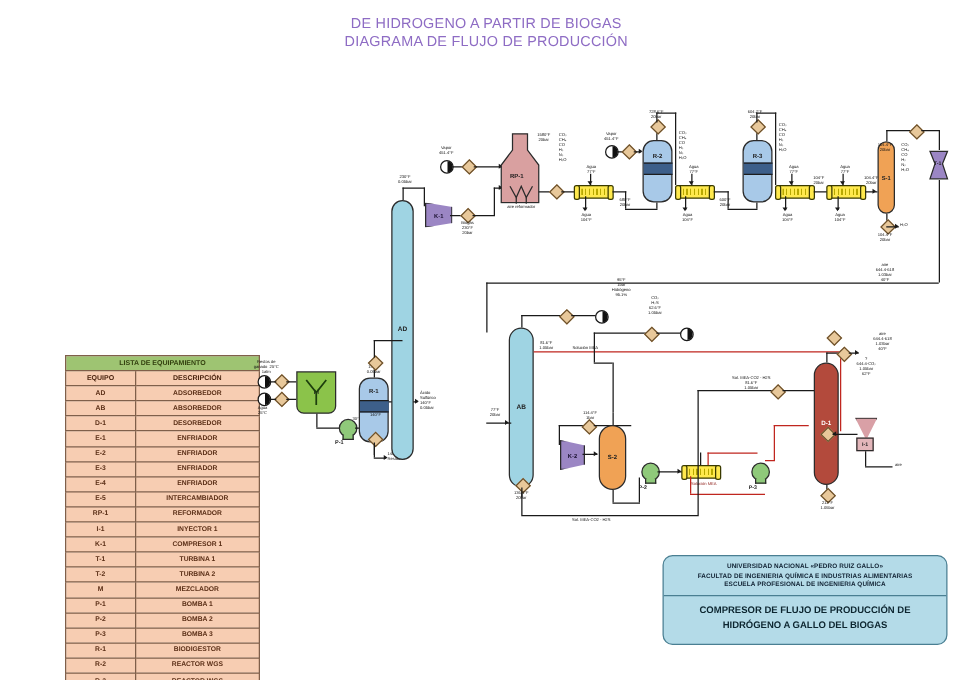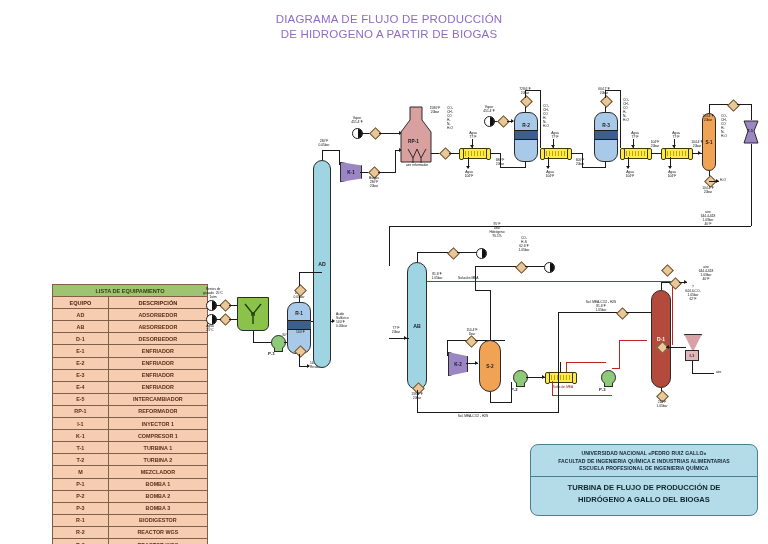--- a/index.html
+++ b/index.html
@@ -86,22 +86,22 @@
 
   .arrow{position:absolute;width:0;height:0;}
   .ar-r{border-left:3.2px solid #1a1a1a;border-top:2.1px solid transparent;border-bottom:2.1px solid transparent;}
   .ar-l{border-right:3.2px solid #1a1a1a;border-top:2.1px solid transparent;border-bottom:2.1px solid transparent;}
   .ar-d{border-top:3.2px solid #1a1a1a;border-left:2.1px solid transparent;border-right:2.1px solid transparent;}
 </style>
 </head>
 <body>
 
 <div class="abs" id="main-title">
+  <div>DE HIDROGENO A PARTIR DE BIOGAS</div>
   <div>DIAGRAMA DE FLUJO DE PRODUCCIÓN</div>
-  <div>DE HIDROGENO A PARTIR DE BIOGAS</div>
 </div>
 
 <table class="abs" id="equip-table">
   <thead>
     <tr>
         <th class="tbl-title" colspan="2">LISTA DE EQUIPAMIENTO</th>
       </tr>
     <tr>
       <th class="tbl-head c-eq">EQUIPO</th>
       <th class="tbl-head c-ds">DESCRIPCIÓN</th>
@@ -192,21 +192,21 @@
 </table>
 
 <div class="abs" id="title-block">
   <div id="tb-univ">
     <div>UNIVERSIDAD NACIONAL «PEDRO RUIZ GALLO»</div>
     <div>FACULTAD DE INGENIERIA QUÍMICA E INDUSTRIAS ALIMENTARIAS</div>
     <div>ESCUELA PROFESIONAL DE INGENIERIA QUÍMICA</div>
   </div>
   <div id="tb-div"></div>
   <div id="tb-name">
-    <div>TURBINA DE FLUJO DE PRODUCCIÓN DE</div>
+    <div>COMPRESOR DE FLUJO DE PRODUCCIÓN DE</div>
     <div>HIDRÓGENO A GALLO DEL BIOGAS</div>
   </div>
 </div>
 
 <div class="src abs" style="left:206px;top:300px;"></div>
 <div class="src abs" style="left:206px;top:314px;"></div>
 <div class="lbl c" style="left:196px;top:287px;width:34px;">Restos de
 ganado  25°C
 1atm</div>
 <div class="lbl c" style="left:198px;top:324px;width:24px;">Agua

